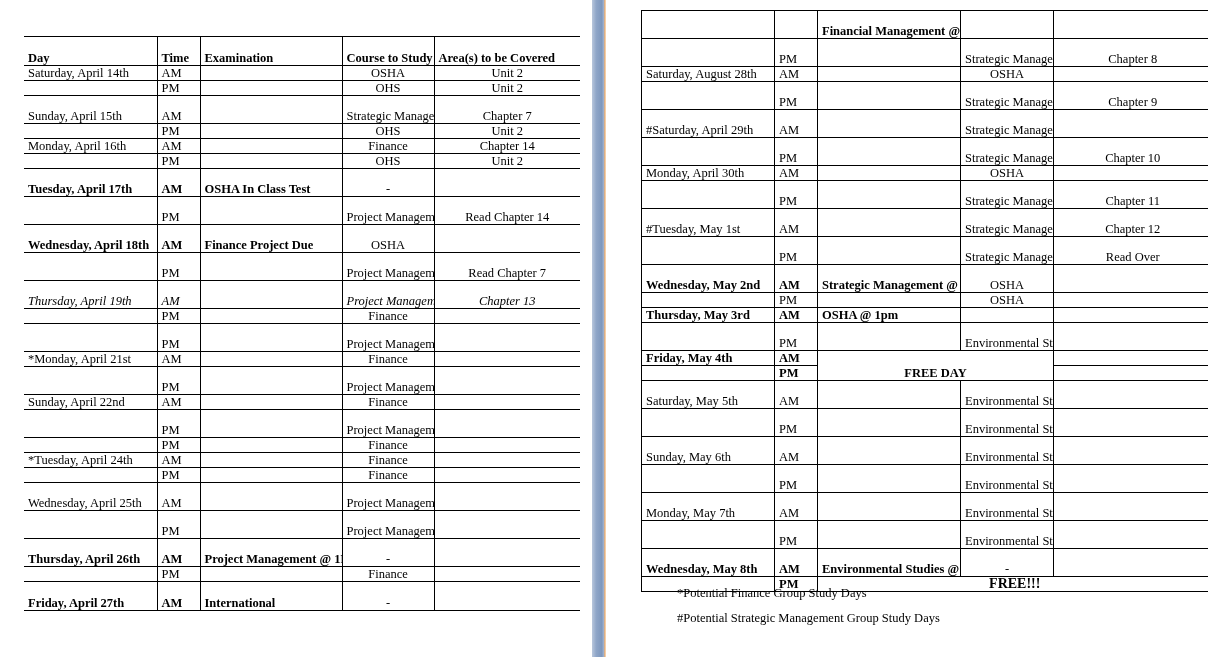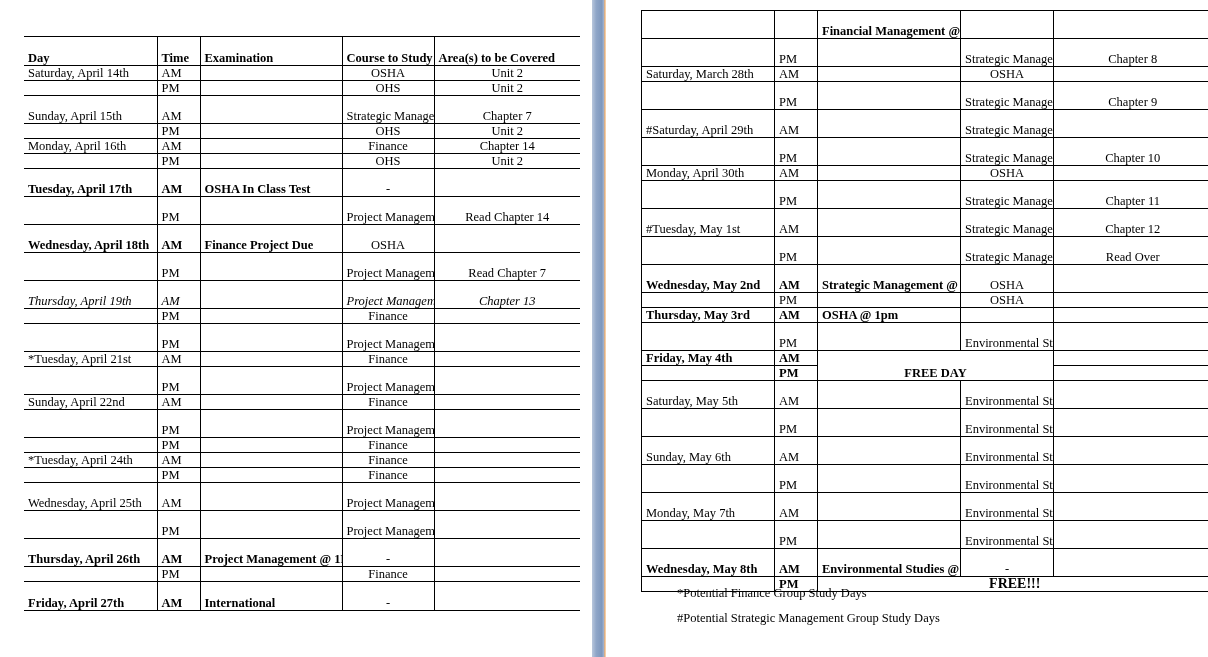--- a/index.html
+++ b/index.html
@@ -143,21 +143,21 @@
           <td class="c"></td>
         </tr>
         <tr style="height: 28px;">
           <td class=" wrap"></td>
           <td>PM</td>
           <td class="b wrap"></td>
           <td class="c wrap">Project Management</td>
           <td class="c"></td>
         </tr>
         <tr style="height: 15px;">
-          <td class=" wrap">*Tuesday, April 21st</td>
+          <td class=" wrap">*Monday, April 21st</td>
           <td>AM</td>
           <td class="b wrap"></td>
           <td class="c wrap">Finance</td>
           <td class="c"></td>
         </tr>
         <tr style="height: 28px;">
           <td class=" wrap"></td>
           <td>PM</td>
           <td class="b wrap"></td>
           <td class="c wrap">Project Management</td>
@@ -257,21 +257,21 @@
           <td class="c"></td>
         </tr>
         <tr style="height: 28px;">
           <td class=" wrap"></td>
           <td>PM</td>
           <td class="b wrap"></td>
           <td class="c wrap">Strategic Management</td>
           <td class="c">Chapter 8</td>
         </tr>
         <tr style="height: 15px;">
-          <td class=" wrap">Saturday, March 28th</td>
+          <td class=" wrap">Saturday, August 28th</td>
           <td>AM</td>
           <td class="b wrap"></td>
           <td class="c wrap">OSHA</td>
           <td class="c"></td>
         </tr>
         <tr style="height: 28px;">
           <td class=" wrap"></td>
           <td>PM</td>
           <td class="b wrap"></td>
           <td class="c wrap">Strategic Management</td>

